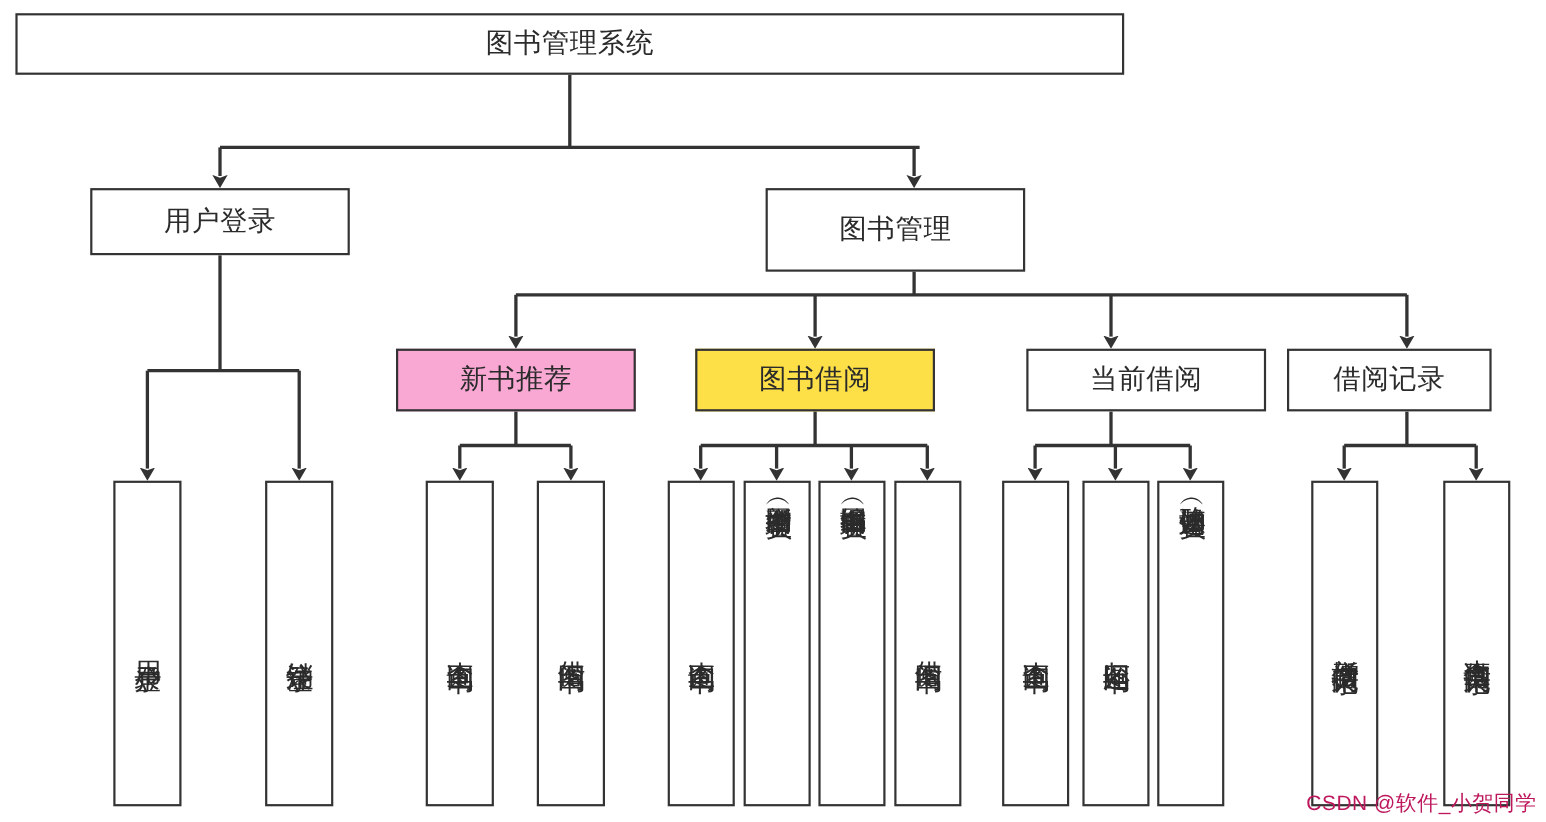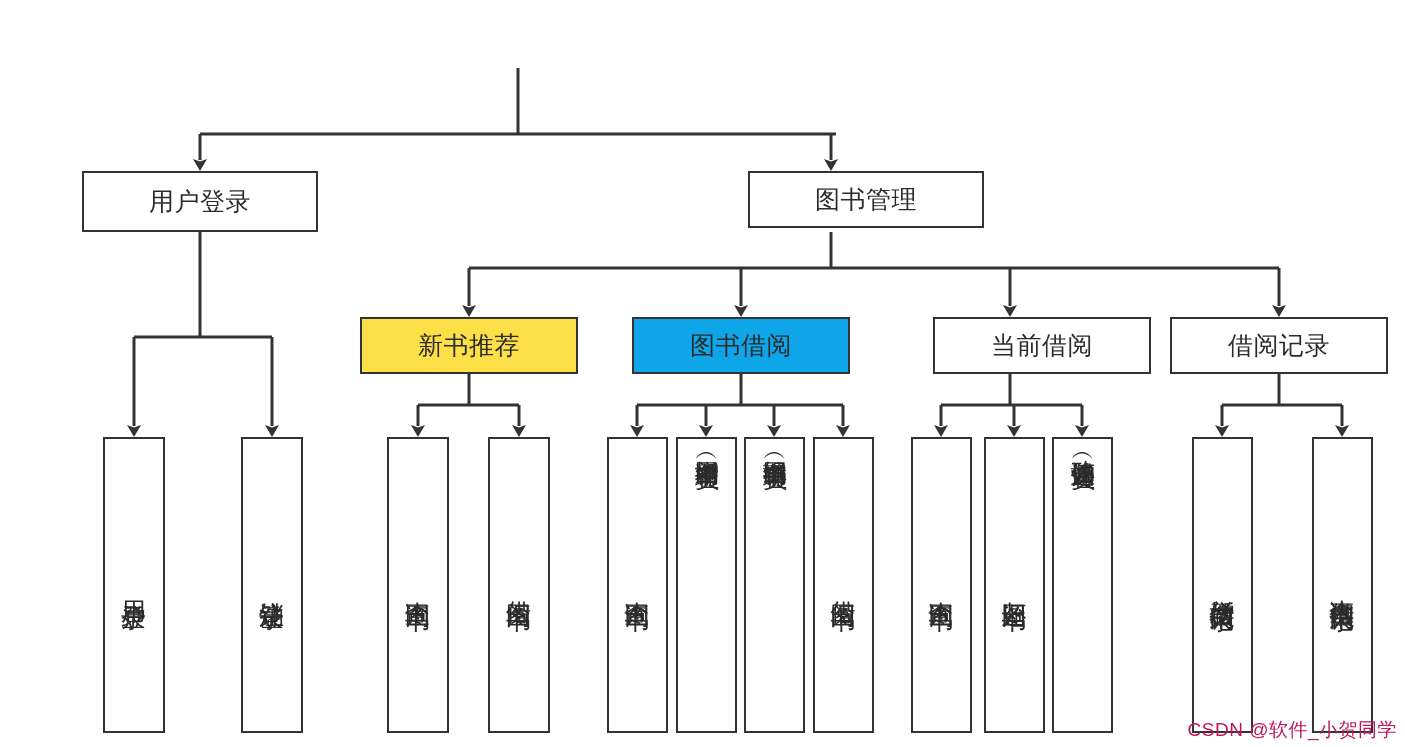--- a/index.html
+++ b/index.html
@@ -121,38 +121,41 @@
       <path d="M1014,405 L1014,426" marker-end="url(#arrow)"></path>
       <path d="M1082,405 L1082,426" marker-end="url(#arrow)"></path>
 
       <path d="M1279,374 L1279,405"></path>
       <path d="M1222,405 L1342,405"></path>
       <path d="M1222,405 L1222,426" marker-end="url(#arrow)"></path>
       <path d="M1342,405 L1342,426" marker-end="url(#arrow)"></path>
     </g>
   </svg>
 
+  <div class="node horiz" id="node-root" style="left: 14px; top: 12px; width: 1008px; height: 56px; border-color: rgb(51, 51, 51); background: rgb(255, 255, 255); color: rgb(43, 43, 43);">
+    <span class="node-label">图书管理系统</span>
+  </div>
 
   <div class="node horiz" id="node-l2-0" style="left: 82px; top: 171px; width: 236px; height: 61px; border-color: rgb(51, 51, 51); background: rgb(255, 255, 255); color: rgb(43, 43, 43);">
     <span class="node-label">用户登录</span>
   </div>
-  <div class="node horiz" id="node-l2-1" style="left: 748px; top: 171px; width: 236px; height: 57px; border-color: rgb(51, 51, 51); background: rgb(255, 255, 255); color: rgb(43, 43, 43);">
+  <div class="node horiz" id="node-l2-1" style="left: 696px; top: 171px; width: 236px; height: 76px; border-color: rgb(51, 51, 51); background: rgb(255, 255, 255); color: rgb(43, 43, 43);">
     <span class="node-label">图书管理</span>
   </div>
 
-  <div class="node horiz" id="node-l3-0" style="left: 360px; top: 317px; width: 218px; height: 57px; border-color: rgb(51, 51, 51); background: #fde047; color: rgb(43, 43, 43);">
+  <div class="node horiz" id="node-l3-0" style="left: 360px; top: 317px; width: 218px; height: 57px; border-color: rgb(51, 51, 51); background: #f9a8d4; color: rgb(43, 43, 43);">
     <span class="node-label">新书推荐</span>
   </div>
-  <div class="node horiz" id="node-l3-1" style="left: 632px; top: 317px; width: 218px; height: 57px; border-color: rgb(51, 51, 51); background: #0ea5e9; color: rgb(43, 43, 43);">
+  <div class="node horiz" id="node-l3-1" style="left: 632px; top: 317px; width: 218px; height: 57px; border-color: rgb(51, 51, 51); background: #fde047; color: rgb(43, 43, 43);">
     <span class="node-label">图书借阅</span>
   </div>
   <div class="node horiz" id="node-l3-2" style="left: 901px; top: 317px; width: 218px; height: 57px; border-color: rgb(51, 51, 51); background: rgb(255, 255, 255); color: rgb(43, 43, 43); margin-left: 32px;">
     <span class="node-label">当前借阅</span>
   </div>
-  <div class="node horiz" id="node-l3-3" style="left: 1170px; top: 317px; width: 218px; height: 57px; border-color: rgb(51, 51, 51); background: rgb(255, 255, 255); color: rgb(43, 43, 43);">
+  <div class="node horiz" id="node-l3-3" style="left: 1170px; top: 317px; width: 186px; height: 57px; border-color: rgb(51, 51, 51); background: rgb(255, 255, 255); color: rgb(43, 43, 43);">
     <span class="node-label">借阅记录</span>
   </div>
 
   <div class="node vert" id="node-leaf-0" style="left: 103px; top: 437px; width: 62px; height: 296px; border-color: rgb(51, 51, 51); background: rgb(255, 255, 255); color: rgb(43, 43, 43);">
     <span class="node-label">用户登录</span>
   </div>
   <div class="node vert" id="node-leaf-1" style="left: 241px; top: 437px; width: 62px; height: 296px; border-color: rgb(51, 51, 51); background: rgb(255, 255, 255); color: rgb(43, 43, 43);">
     <span class="node-label">注销登录</span>
   </div>
   <div class="node vert" id="node-leaf-2" style="left: 387px; top: 437px; width: 62px; height: 296px; border-color: rgb(51, 51, 51); background: rgb(255, 255, 255); color: rgb(43, 43, 43);">

